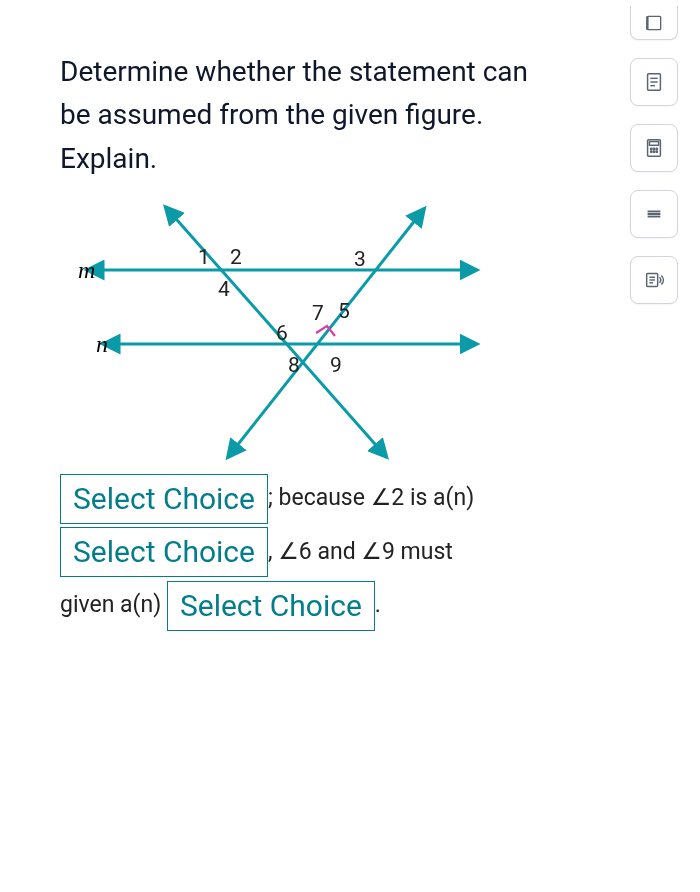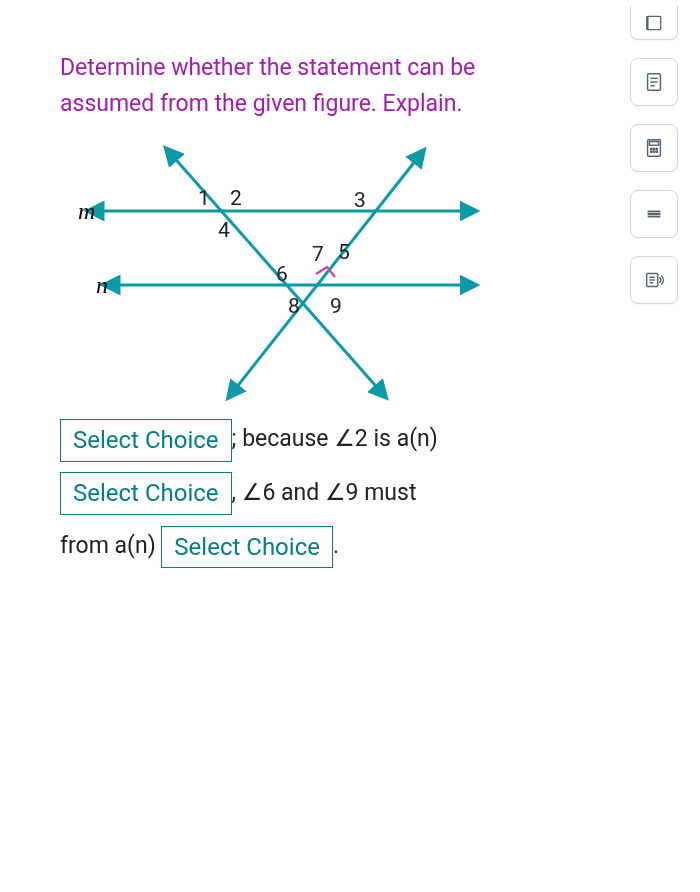--- a/index.html
+++ b/index.html
@@ -9,23 +9,23 @@
     height: 892px;
     background: #fff;
     position: relative;
     color: #222;
   }
   .content {
     padding: 50px 44px 0 60px;
     width: 600px;
   }
   .question {
-    font-size: 23px;
+    font-size: 28px;
     line-height: 1.55;
-    color: #a21caf;
+    color: #0f172a;
   }
   .figure-wrap {
     margin: 22px 0 10px 0;
     width: 430px;
     height: 260px;
     position: relative;
   }
   .figure-wrap svg { display: block; }
   .statement {
     font-size: 23px;
@@ -35,21 +35,21 @@
   .answer-flow {
     font-size: 23px;
     line-height: 2.3;
     color: #222;
   }
   .select-choice {
     display: inline-block;
     border: 1.5px solid #0a7a8a;
     color: #047d8b;
     padding: 6px 12px;
-    font-size: 24px;
+    font-size: 30px;
     line-height: 1.2;
     background: #fff;
     cursor: pointer;
     vertical-align: middle;
   }
   .answer-text {
     vertical-align: middle;
   }
   .sidebar {
     position: absolute;
@@ -128,21 +128,21 @@
       <text x="216" y="138" class="fnum">6</text>
       <text x="228" y="170" class="fnum">8</text>
       <text x="270" y="170" class="fnum">9</text>
     </svg>
   </div>
 
 
   <div class="answer-flow">
     <span class="select-choice">Select Choice</span><span class="answer-text">; because ∠2 is a(n)</span><br>
     <span class="select-choice">Select Choice</span><span class="answer-text">, ∠6 and ∠9 must</span><br>
-    <span class="answer-text">from a(n) </span><span class="select-choice">Select Choice</span><span class="answer-text">.</span>
+    <span class="answer-text">given a(n) </span><span class="select-choice">Select Choice</span><span class="answer-text">.</span>
   </div>
 </div>
 
 <div class="sidebar">
   <div class="tool-btn partial-top">
     <svg width="20" height="20" viewBox="0 0 24 24">
       <rect x="4" y="4" width="16" height="16" rx="1"></rect>
       <line x1="4" y1="4" x2="4" y2="20" stroke-width="3"></line>
     </svg>
   </div>

